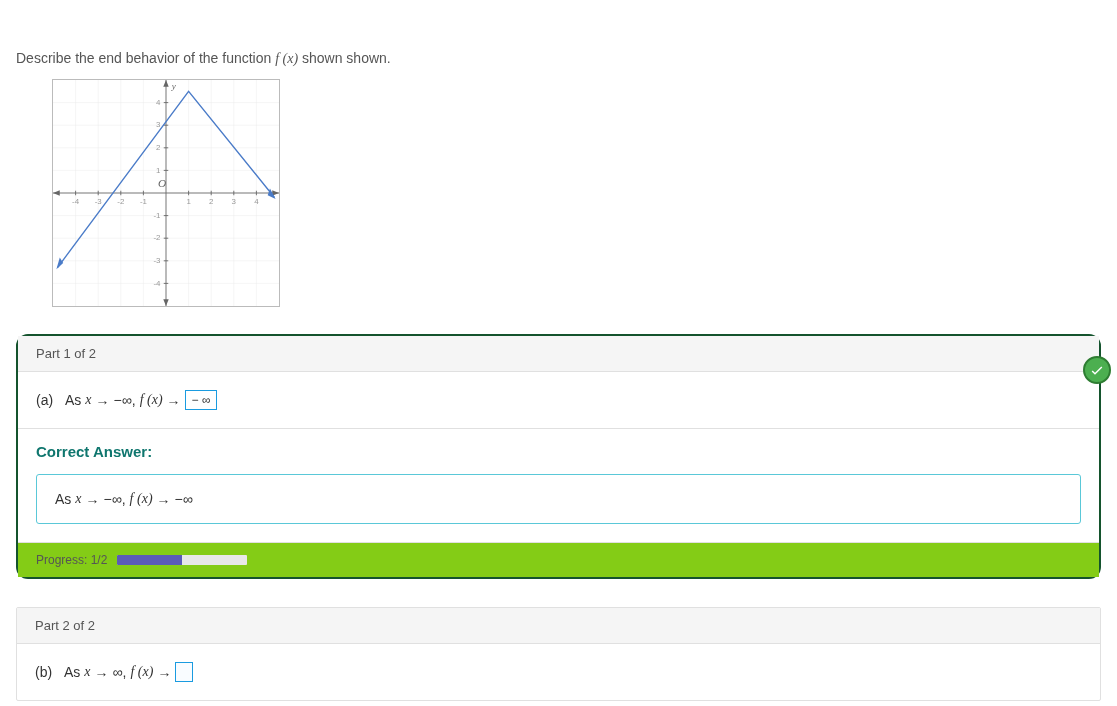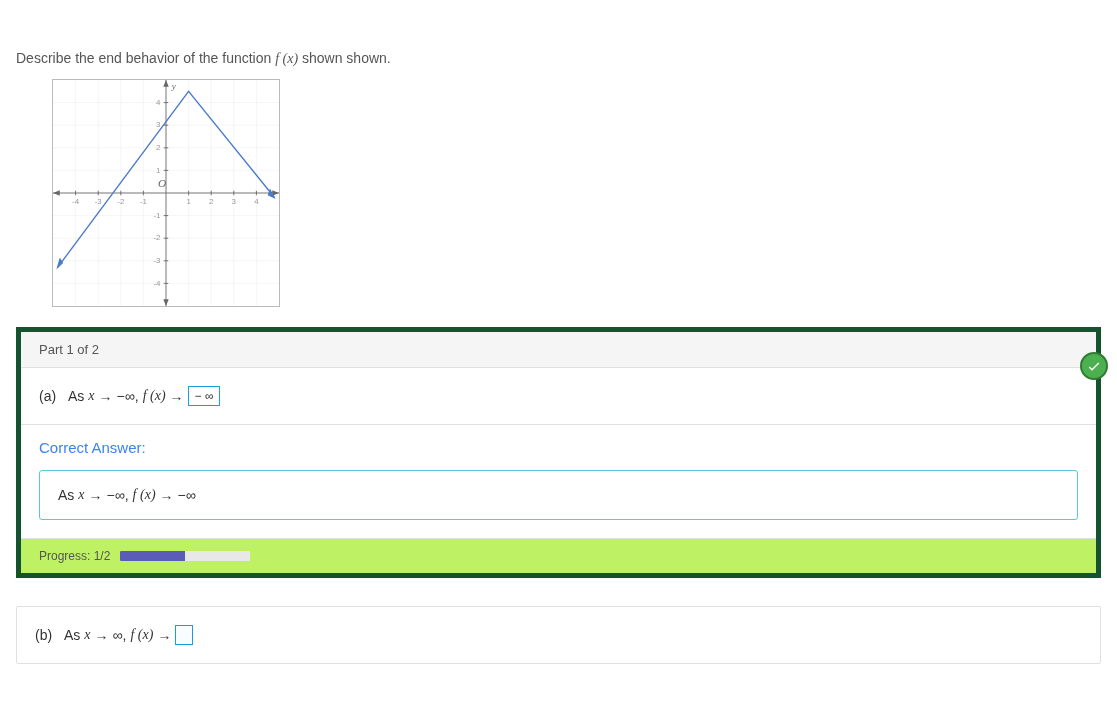--- a/index.html
+++ b/index.html
@@ -27,23 +27,23 @@
       height: 228px;
       border: 1px solid #bbb;
       margin-left: 36px;
       position: relative;
       background: #fff;
     }
     .graph-svg {
       display: block;
     }
     .part-container {
-      margin-top: 20px;
-      border: 5px solid #14532d;
-      border-radius: 0;
+      margin-top: 27px;
+      border: 2px solid #14532d;
+      border-radius: 12px;
       position: relative;
       background: #fff;
     }
     .part-header {
       background: #f5f5f5;
       padding: 10px 18px;
       font-size: 13px;
       color: #555;
       border-bottom: 1px solid #e0e0e0;
     }
@@ -67,34 +67,34 @@
     .answer-box.empty {
       min-height: 20px;
       min-width: 18px;
       background: #f9fcff;
     }
     .correct-answer-section {
       padding: 14px 18px 18px 18px;
       border-top: 1px solid #e0e0e0;
     }
     .correct-answer-label {
-      color: #3b82f6;
-      font-weight: 400;
+      color: #0f766e;
+      font-weight: 700;
       font-size: 15px;
       margin-bottom: 14px;
     }
     .correct-answer-box {
       border: 1px solid #5ac8d8;
       border-radius: 3px;
       padding: 16px 18px;
       font-size: 14px;
       background: #fff;
     }
     .progress-section {
-      background: #bef264;
+      background: #84cc16;
       padding: 10px 18px;
       display: flex;
       align-items: center;
       gap: 10px;
       font-size: 12px;
       color: #555;
       border-top: 1px solid #e0e0e0;
     }
     .progress-bar-bg {
       width: 130px;
@@ -268,20 +268,21 @@
   </div>
   <div class="progress-section">
     <span>Progress: 1/2</span>
     <div class="progress-bar-bg">
       <div class="progress-bar-fill"></div>
     </div>
   </div>
 </div>
 
 <div class="part2-container">
+  <div class="part-header">Part 2 of 2</div>
   <div class="part-body">
     <div class="answer-row">
       <span>(b)</span>
       <span>&nbsp;</span>
       <span>As</span>
       <span class="math-italic">x</span>
       <span>→</span>
       <span>∞,</span>
       <span class="math-italic">f (x)</span>
       <span>→</span>

